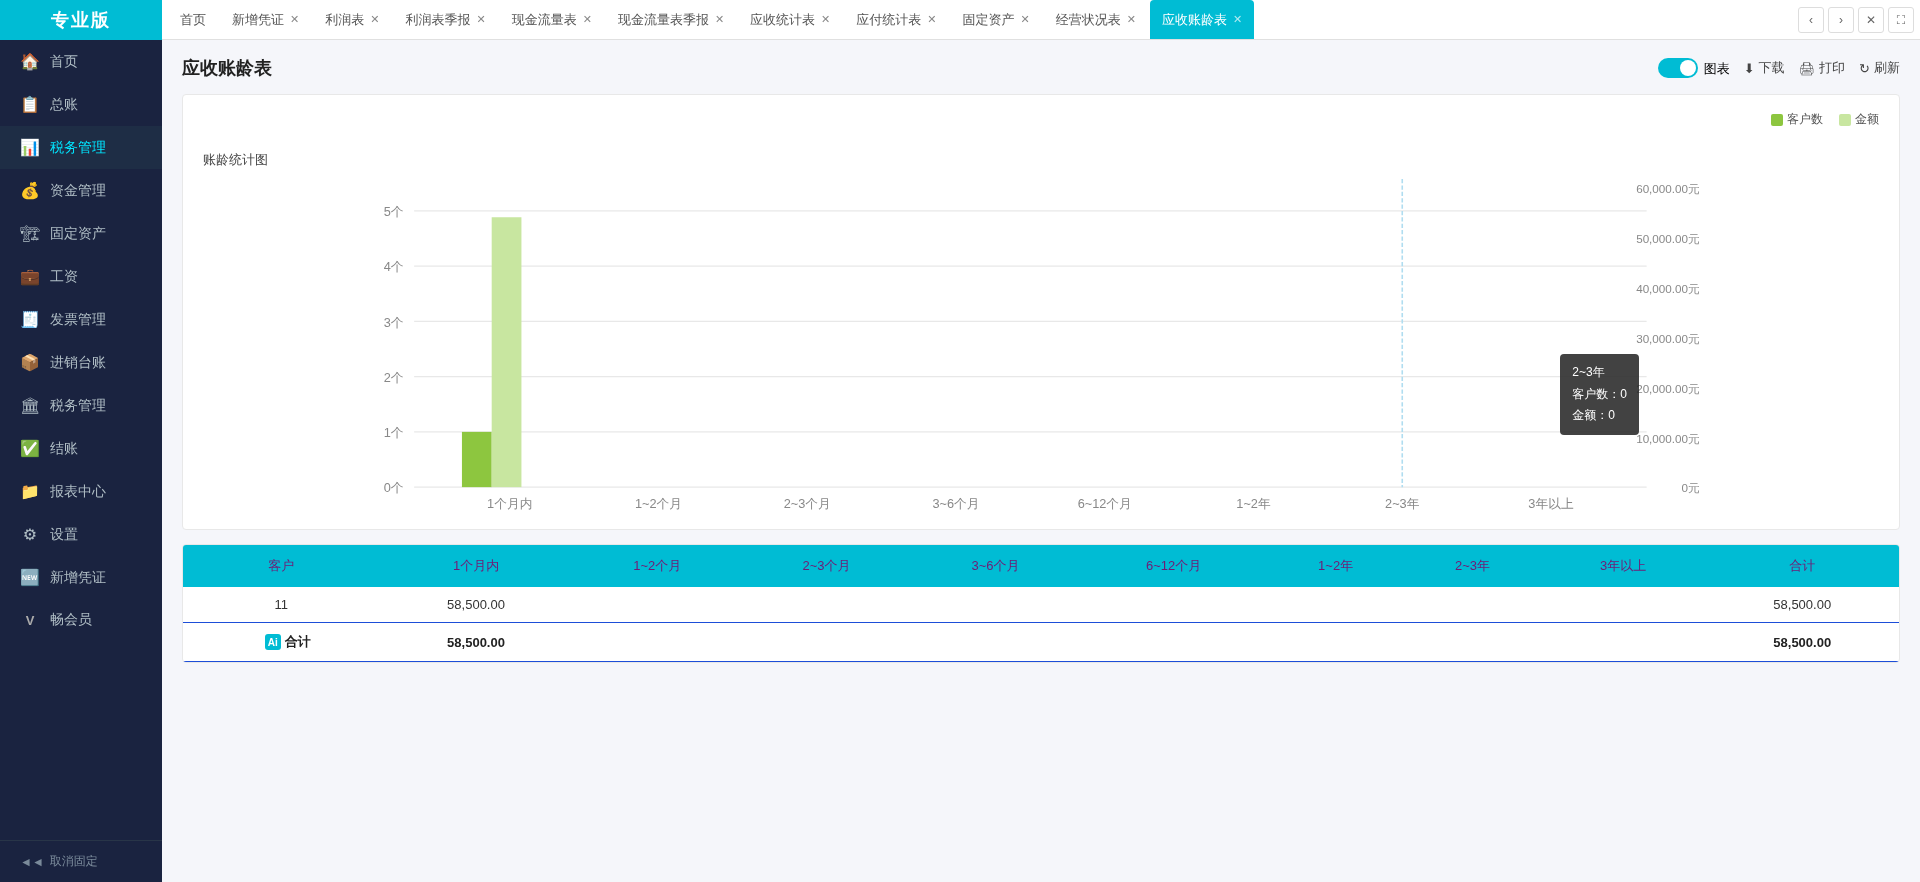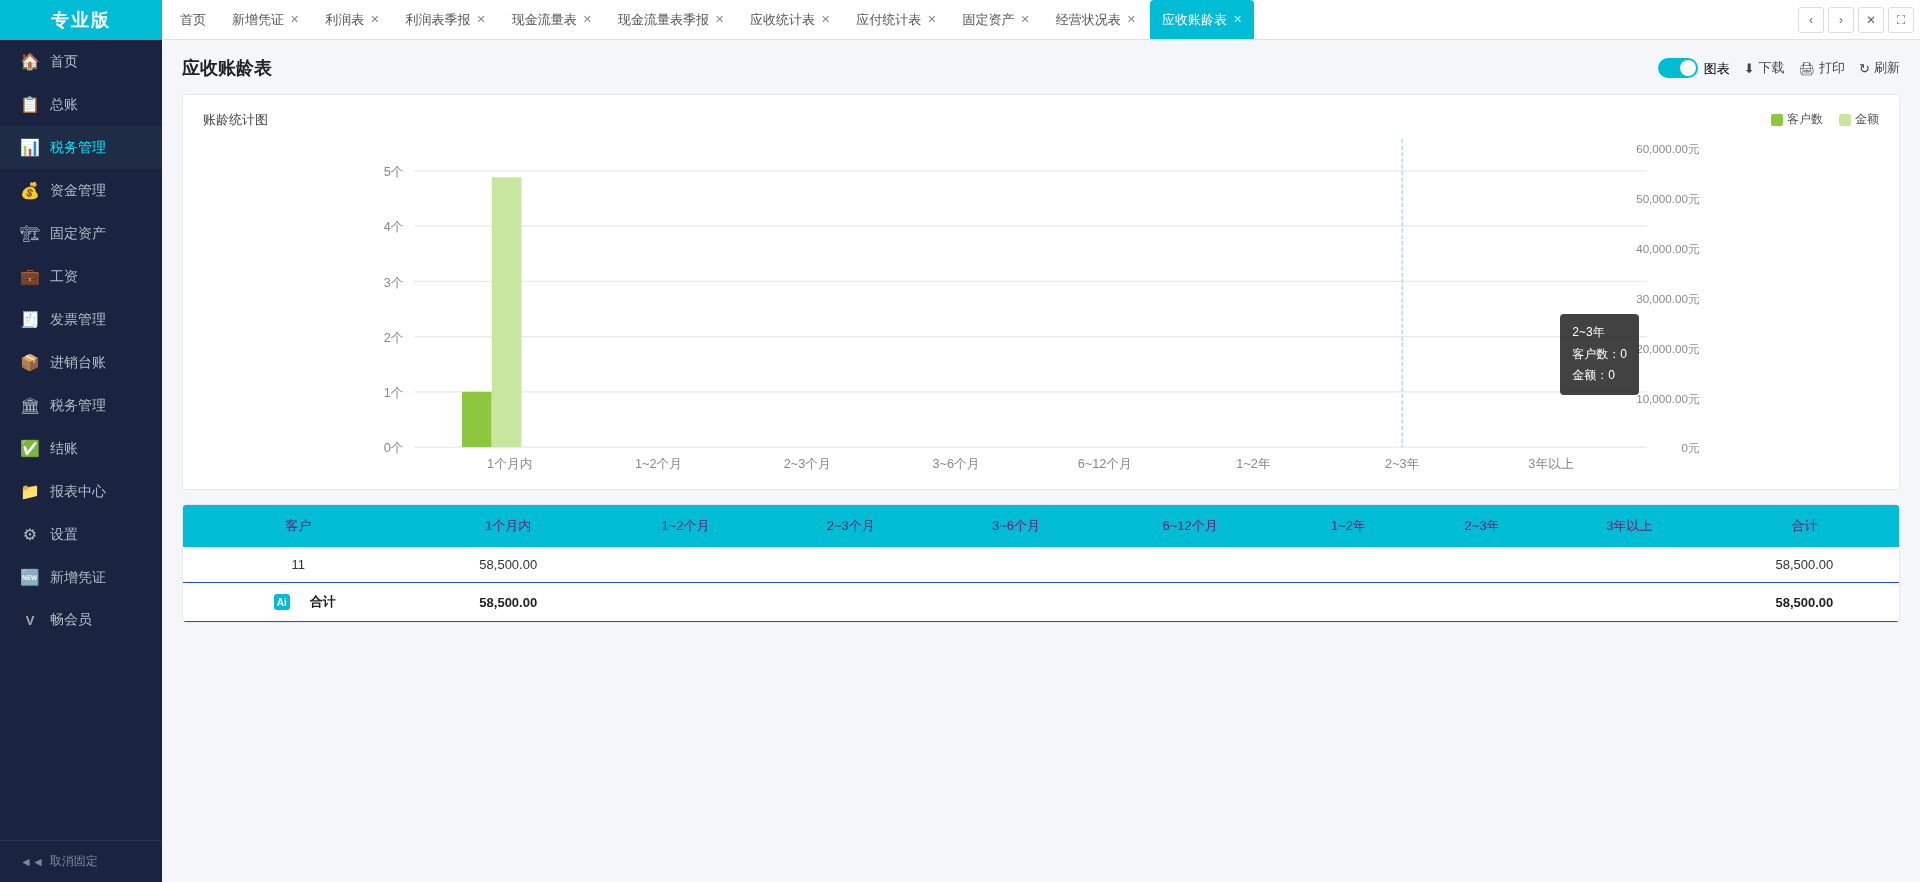--- a/index.html
+++ b/index.html
@@ -171,20 +171,21 @@
       background: #fff;
       border: 1px solid #e8e8e8;
       border-radius: 4px;
       padding: 16px 20px 10px;
       position: relative;
     }
     .chart-title {
       font-size: 13px;
       color: #444;
       margin-bottom: 10px;
+      margin-top: 40px;
     }
     .chart-legend {
       position: absolute;
       top: 16px;
       right: 20px;
       display: flex;
       align-items: center;
       gap: 16px;
       font-size: 12px;
       color: #555;
@@ -252,21 +253,21 @@
       font-size: 13px;
       color: #333;
     }
     .data-table tbody tr:last-child td {
       font-weight: bold;
       color: #222;
     }
     .total-row-icon {
       display: inline-flex;
       align-items: center;
-      gap: 20px;
+      gap: 4px;
       margin-left: 13px;
     }
     .total-icon {
       width: 16px;
       height: 16px;
       background: #00bcd4;
       border-radius: 3px;
       display: inline-flex;
       align-items: center;
       justify-content: center;

